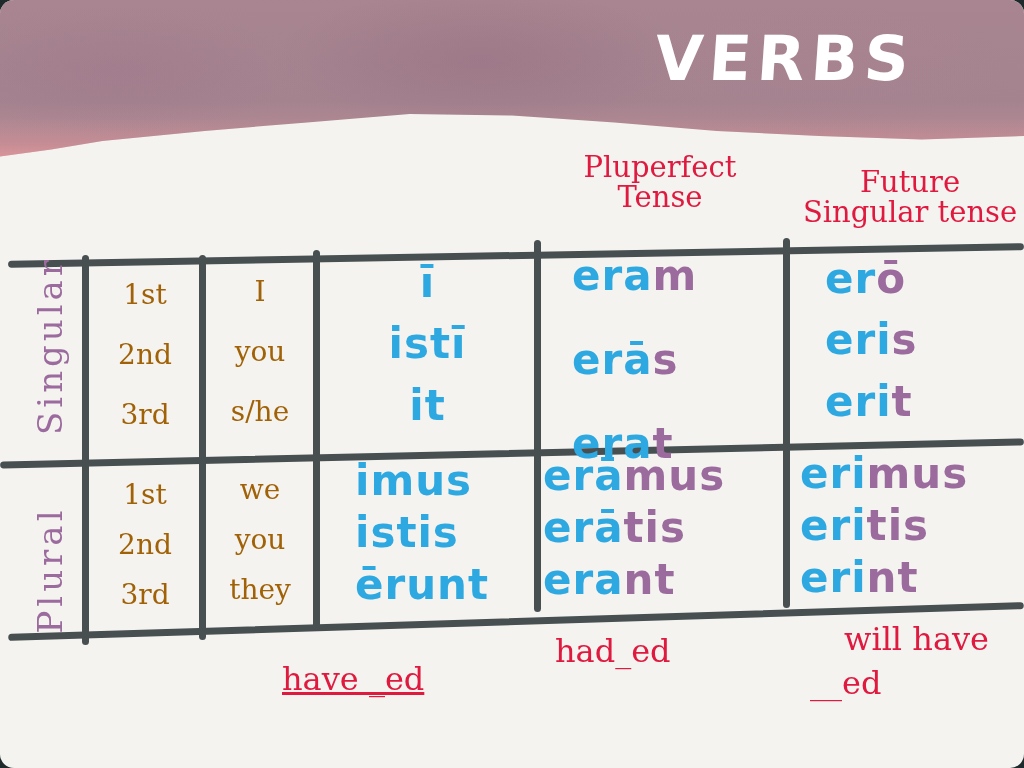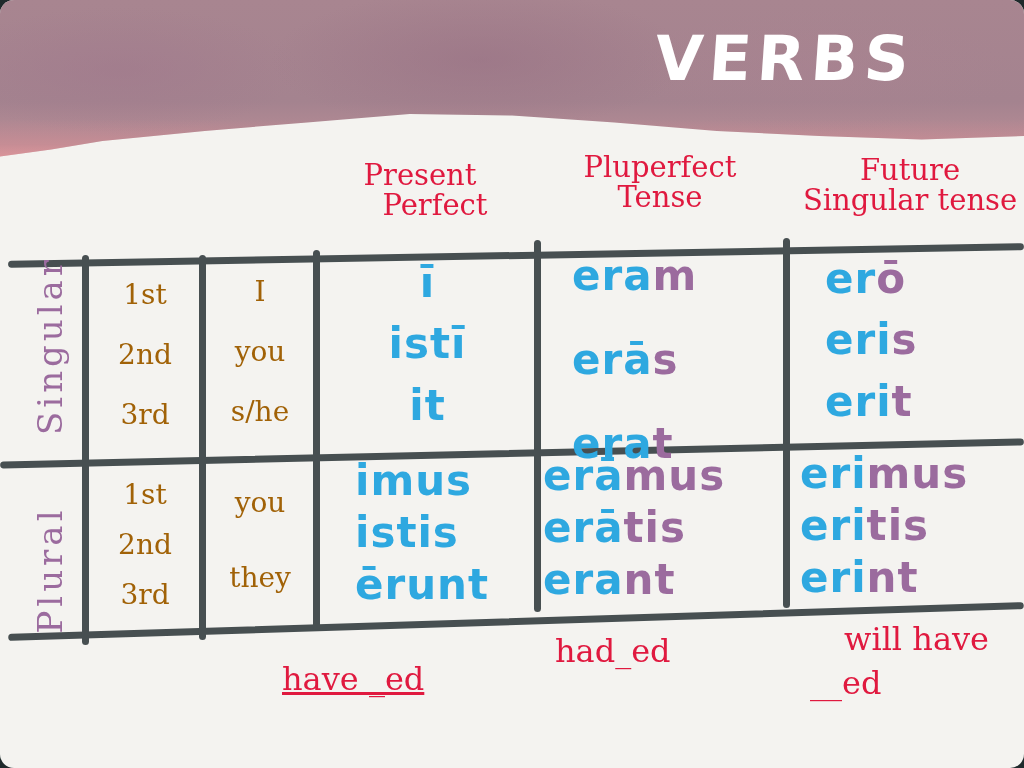--- a/index.html
+++ b/index.html
@@ -48,29 +48,25 @@
   }
   .foot { position: absolute; color: #e0193f; font-size: 32px; font-family: "DejaVu Serif", serif; white-space: nowrap; }
 </style>
 </head>
 <body>
 
 <div class="page">
   <div class="banner"></div>
   <div class="title">VERBS</div>
 
-  <div class="hdr" style="left:325px;top:160px;width:190px;">
-    <div>Present</div>
-    <div style="margin-left:30px;">Perfect</div>
-  </div>
   <div class="hdr" style="left:560px;top:152px;width:200px;">
     <div>Pluperfect</div>
     <div>Tense</div>
   </div>
-  <div class="hdr" style="left:795px;top:155px;width:230px;">
+  <div class="hdr" style="left:795px;top:167px;width:230px;">
     <div>Future</div>
     <div>Singular tense</div>
   </div>
 
   <div class="hline" style="left:8px;top:252px;width:1016px;transform:rotate(-1deg);"></div>
   <div class="hline" style="left:0;top:450px;width:1024px;transform:rotate(-1.3deg);"></div>
   <div class="hline" style="left:8px;top:618px;width:1016px;transform:rotate(-1.8deg);"></div>
   <div class="vline" style="left:82px;top:255px;height:390px;"></div>
   <div class="vline" style="left:199px;top:255px;height:385px;"></div>
   <div class="vline" style="left:313px;top:250px;height:380px;"></div>
@@ -90,20 +86,21 @@
     <div class="lbl">you</div>
     <div class="lbl">s/he</div>
   </div>
 
   <div class="cell" style="left:90px;top:470px;width:110px;height:150px;">
     <div class="lbl">1st</div>
     <div class="lbl">2nd</div>
     <div class="lbl">3rd</div>
   </div>
   <div class="cell" style="left:206px;top:465px;width:108px;height:150px;">
+    <div class="lbl">we</div>
     <div class="lbl">you</div>
     <div class="lbl">they</div>
   </div>
 
   <div class="cell" style="left:325px;top:252px;width:205px;height:185px;align-items:center;">
     <div class="form"><span class="stem">ī</span><span class="end"></span></div>
     <div class="form"><span class="stem">istī</span><span class="end"></span></div>
     <div class="form"><span class="stem">it</span><span class="end"></span></div>
   </div>
 

